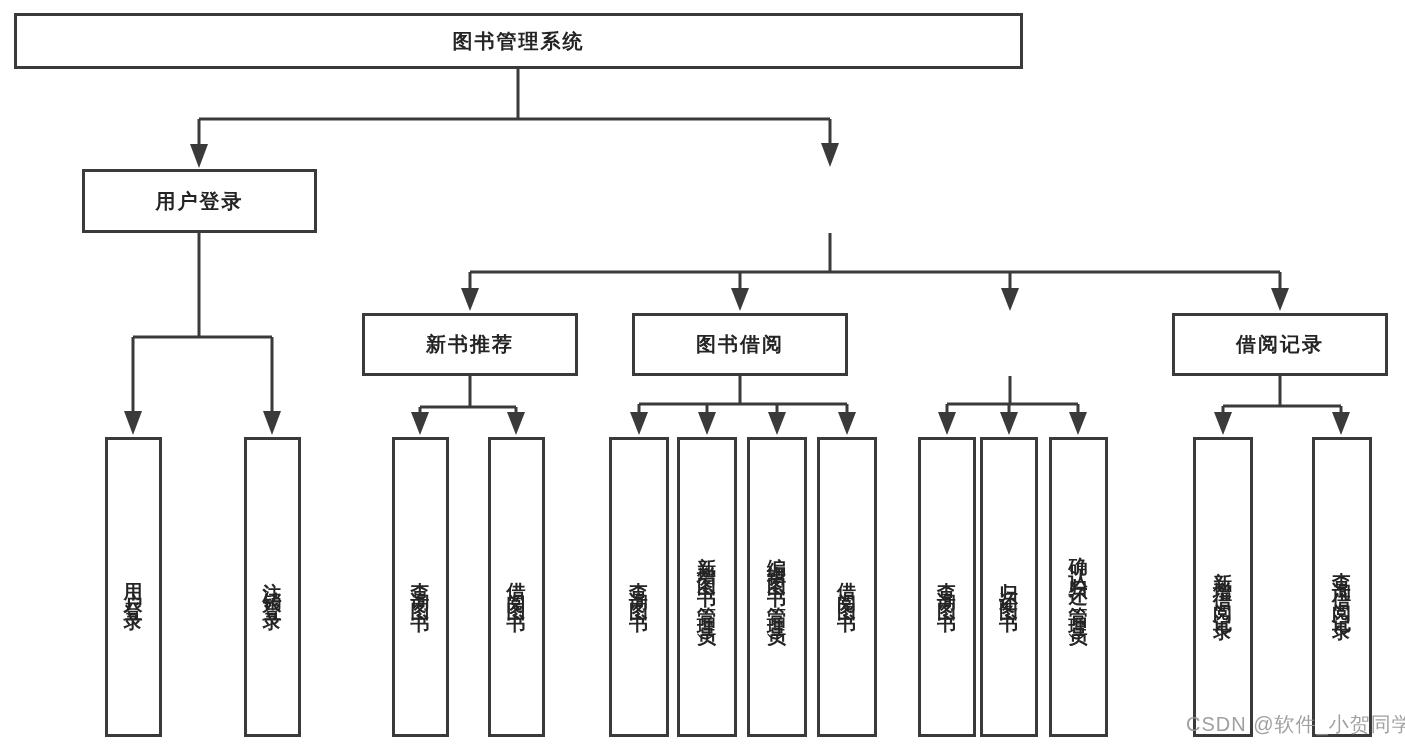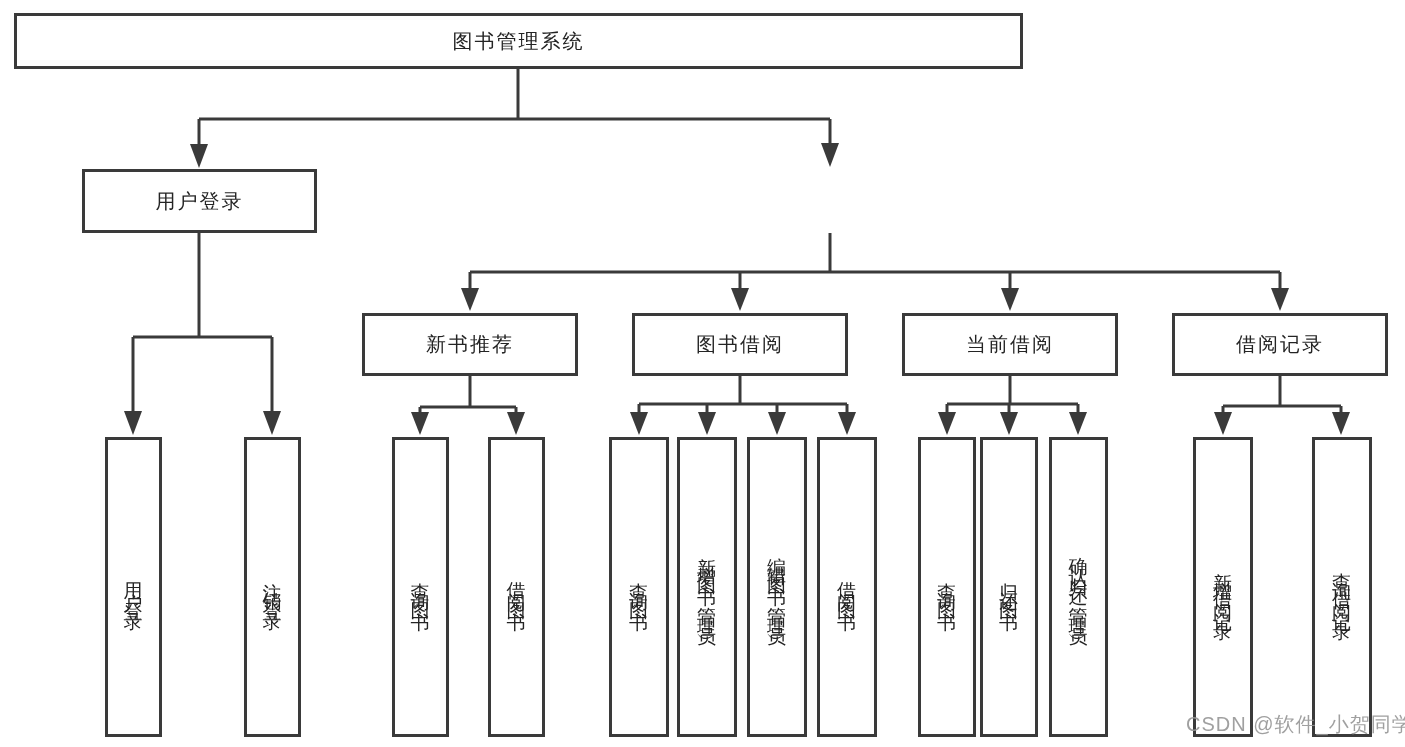--- a/index.html
+++ b/index.html
@@ -23,20 +23,21 @@
   }
   .node {
     position: absolute;
     box-sizing: border-box;
     background: #ffffff;
     border: 3px solid #3a3a3a;
     display: flex;
     align-items: center;
     justify-content: center;
     color: #242424;
+    font-weight: bold;
   }
   .node.h {
     font-size: 20px;
     letter-spacing: 2px;
     white-space: nowrap;
   }
   .node.v .vtext {
     writing-mode: vertical-rl;
     text-orientation: mixed;
     font-size: 19px;
@@ -125,21 +126,20 @@
       <polygon points="1332,412 1350,412 1341,435"></polygon>
     </g>
   </svg>
 
   <div class="node h" style="left:14px; top:13px; width:1009px; height:56px;">图书管理系统</div>
 
   <div class="node h" style="left:82px; top:169px; width:235px; height:64px;">用户登录</div>
 
   <div class="node h" style="left:632px; top:313px; width:216px; height:63px;">图书借阅</div>
   <div class="node h" style="left:362px; top:313px; width:216px; height:63px;">新书推荐</div>
-  <div class="node h" style="left:902px; top:313px; width:216px; height:63px;">当前借阅</div>
   <div class="node h" style="left:1172px; top:313px; width:216px; height:63px;">借阅记录</div>
 
   <div class="node v" style="left:105px; top:437px; width:57px; height:300px;">
     <span class="vtext">用户登录</span>
   </div>
   <div class="node v" style="left:244px; top:437px; width:57px; height:300px;">
     <span class="vtext">注销登录</span>
   </div>
 
   <div class="node v" style="left:392px; top:437px; width:57px; height:300px;">

